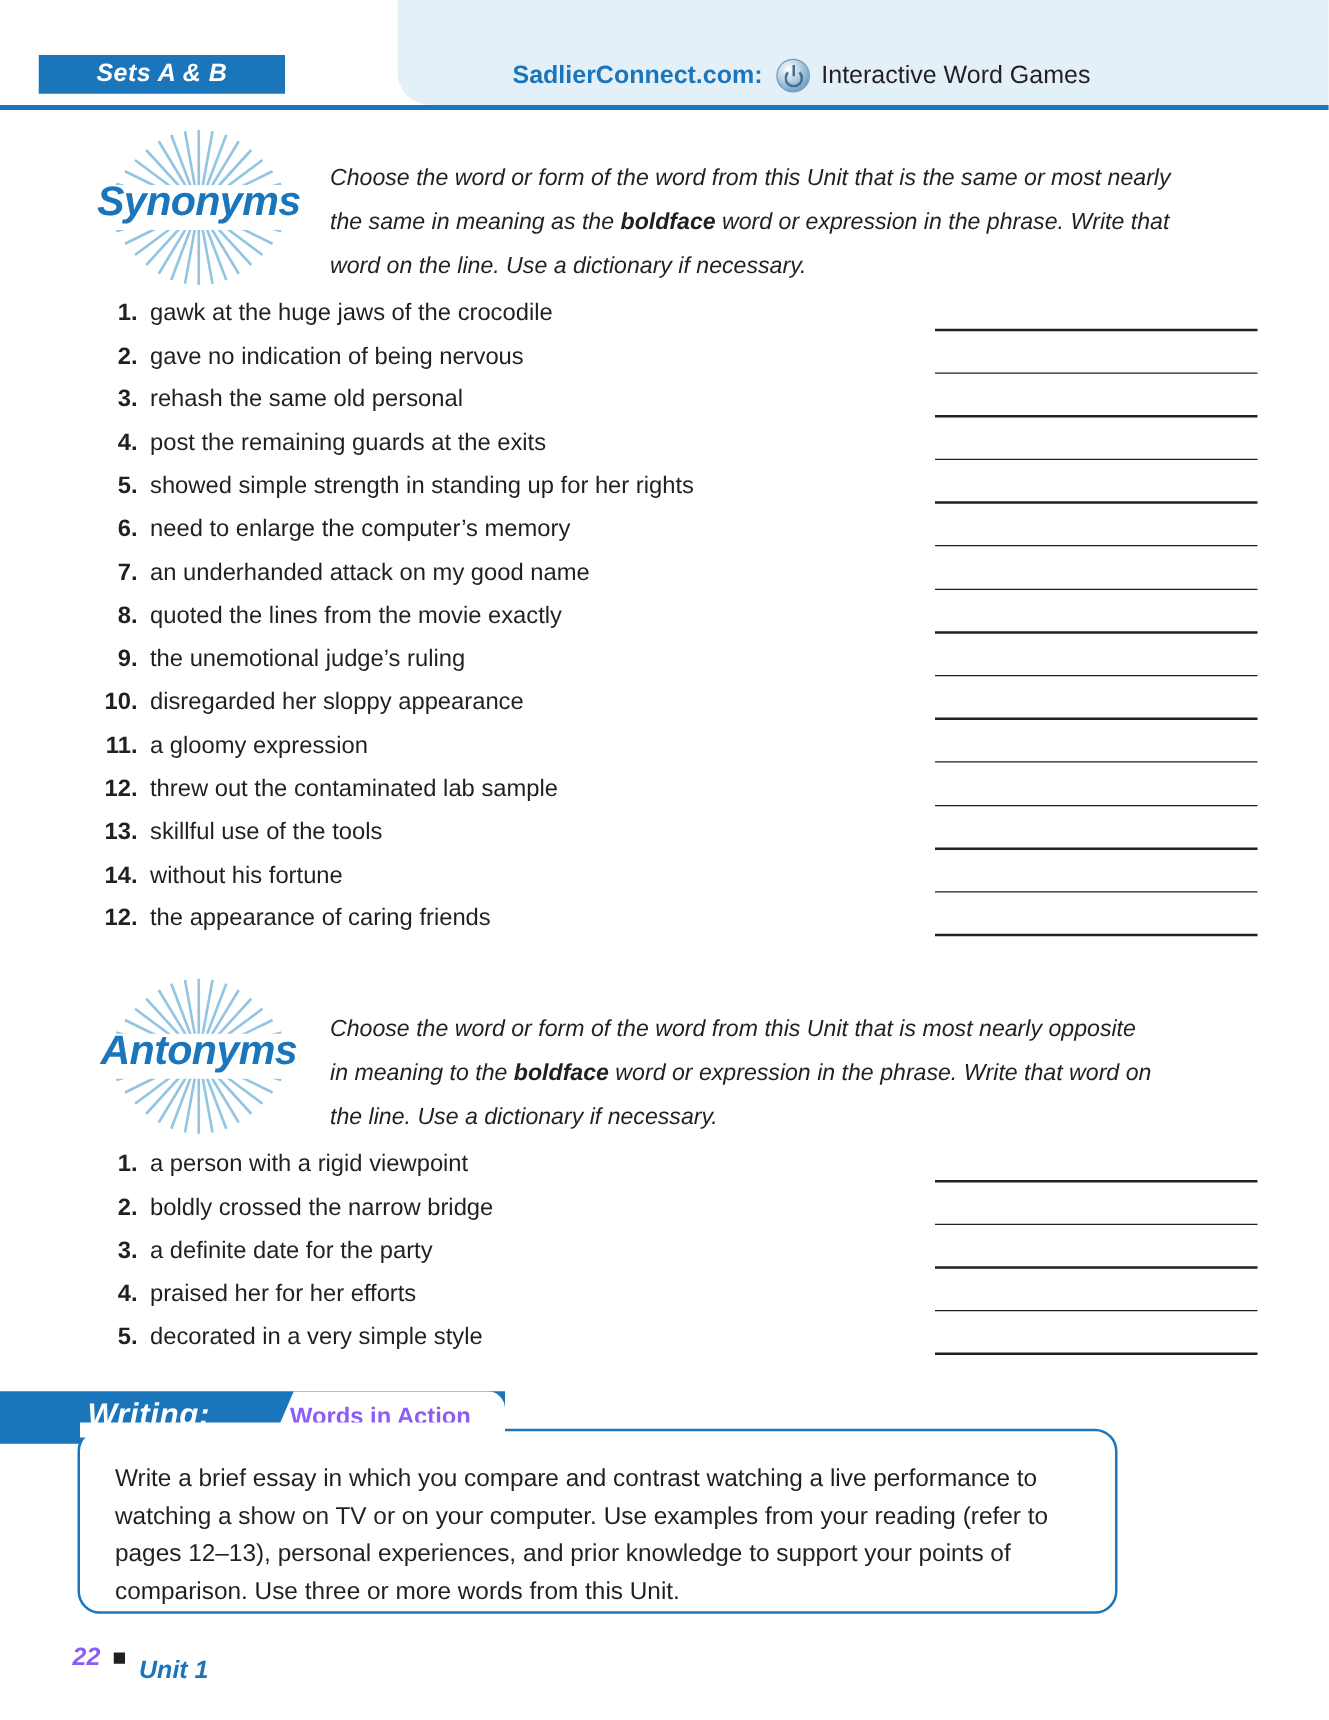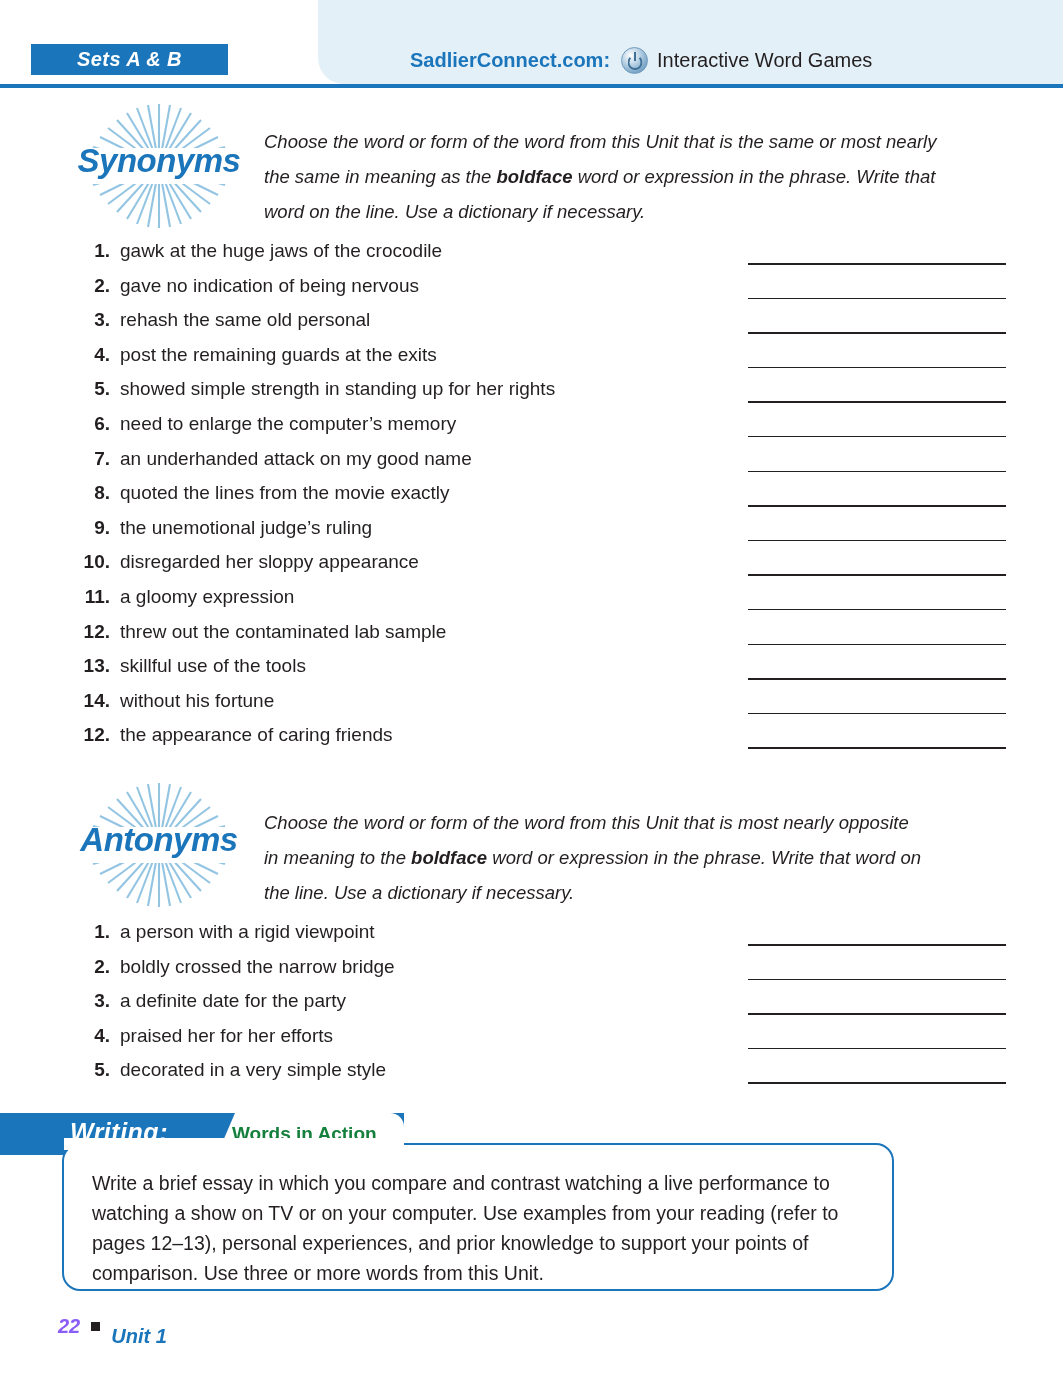--- a/index.html
+++ b/index.html
@@ -181,21 +181,21 @@
     position: absolute;
     left: 217px; top: 1113px;
     width: 187px; height: 42px;
     background: #ffffff;
     clip-path: polygon(18px 0, 187px 0, 187px 42px, 0 42px);
     border-top-right-radius: 14px;
   }
   .writing-sub {
     position: absolute;
     left: 232px; top: 1123px;
-    color: #15803d;
+    color: #8b5cf6;
     font-size: 19px;
     font-weight: bold;
     text-align: right;
   }
   .writing-box {
     position: absolute;
     left: 62px; top: 1143px;
     width: 832px;
     height: 148px;
     border: 2.5px solid #1b75bb;

